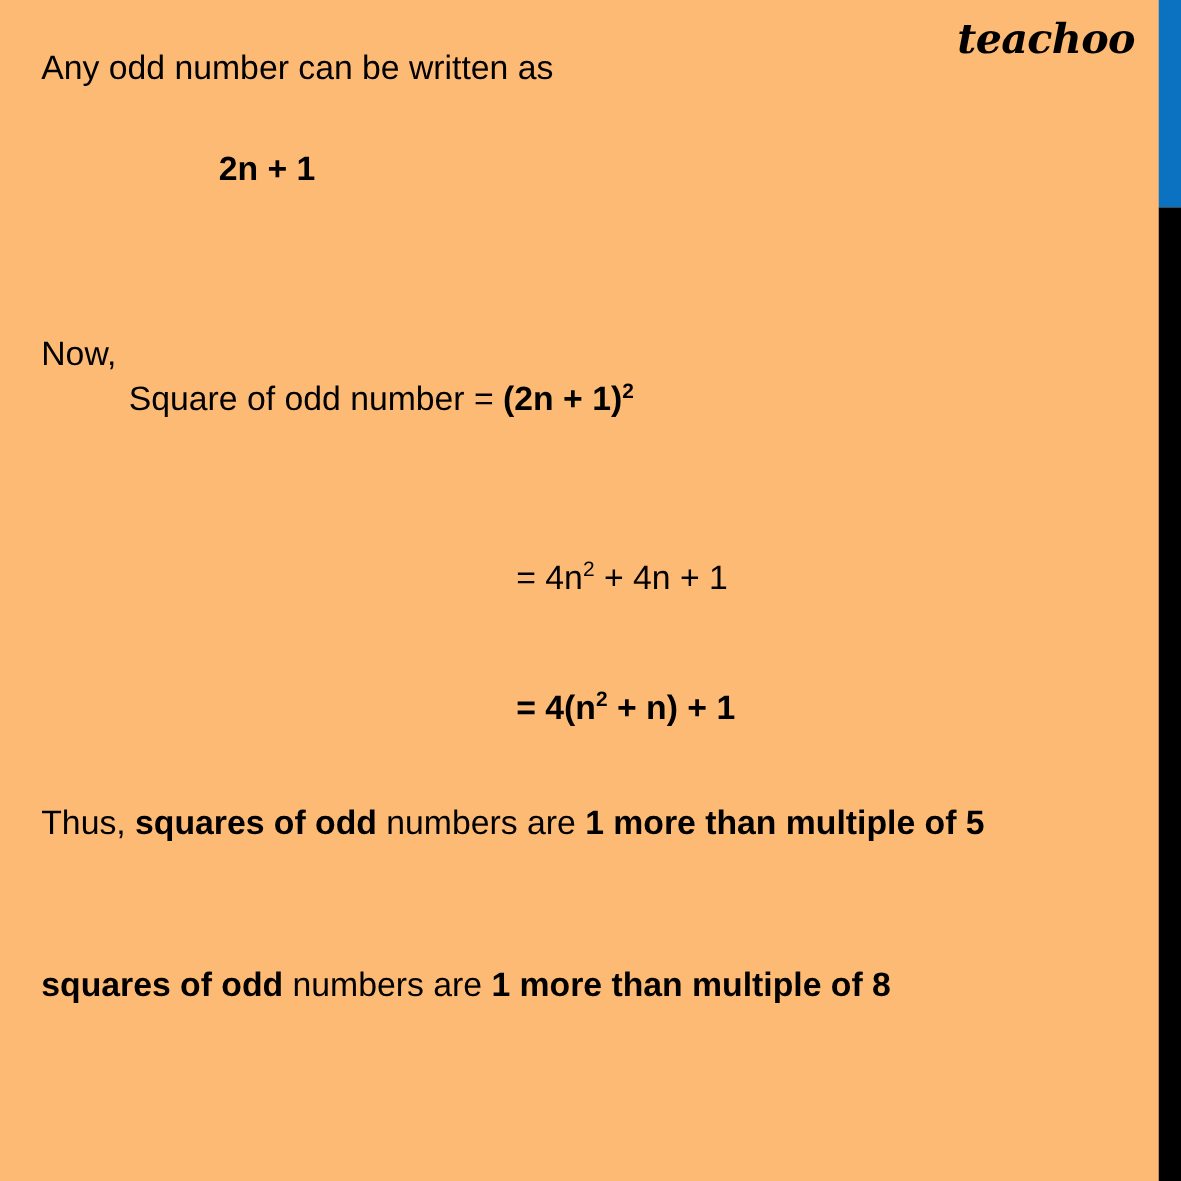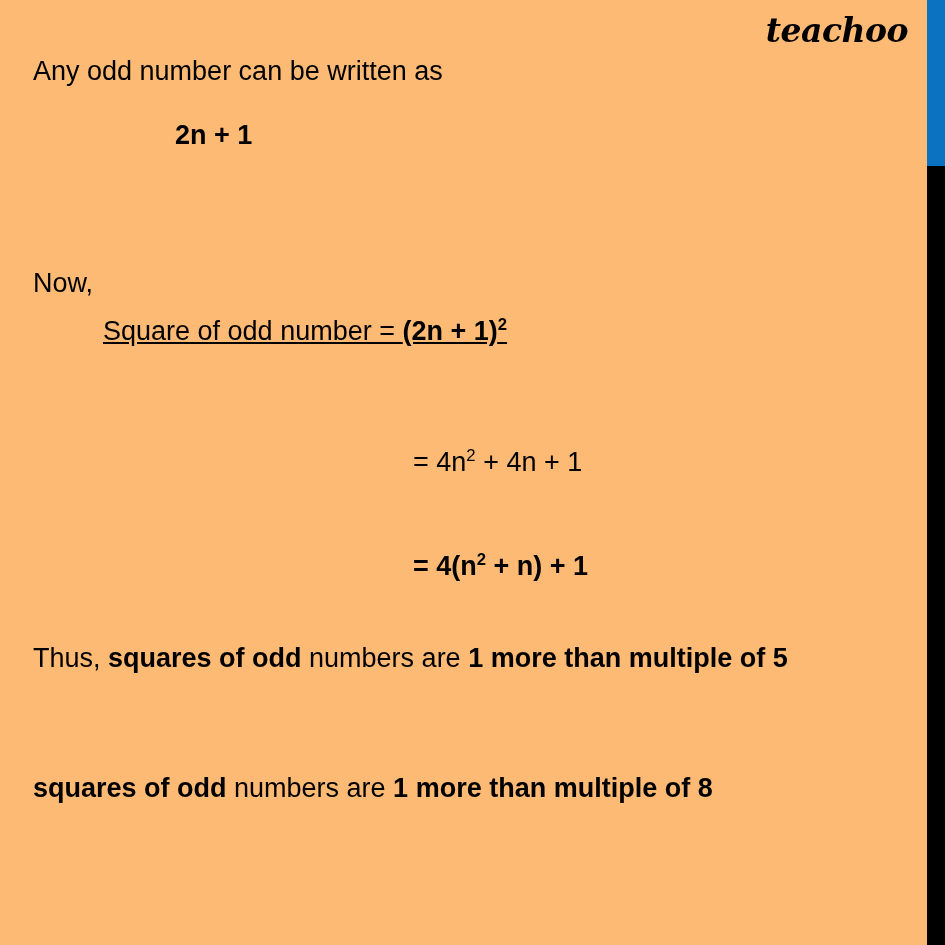--- a/index.html
+++ b/index.html
@@ -63,24 +63,24 @@
 
   .line {
     position: absolute;
     white-space: nowrap;
     font-size: 27px;
     line-height: 1.15;
     color: #000000;
   }
   .line.bold { font-weight: bold; text-align: center; }
 
-  .l-intro       { left: 33px;  top: 56px; text-align: right;  }
+  .l-intro       { left: 33px;  top: 39px; text-align: right;  }
   .l-expr1       { left: 175px; top: 120px; }
   .l-now         { left: 33px;  top: 268px; }
-  .l-square      { left: 103px; top: 316px; text-decoration: underline; }
+  .l-square      { left: 103px; top: 304px; }
   .l-step1       { left: 413px; top: 381px; }
   .l-step2       { left: 413px; top: 447px; }
   .l-step3       { left: 413px; top: 528px; margin-top: 23px; }
   .l-thus        { left: 33px;  top: 643px; }
   .l-alsosay     { left: 33px;  top: 708px; }
   .l-conclusion  { left: 33px;  top: 773px; }
 
   sup {
     font-size: 0.62em;
     vertical-align: super;

